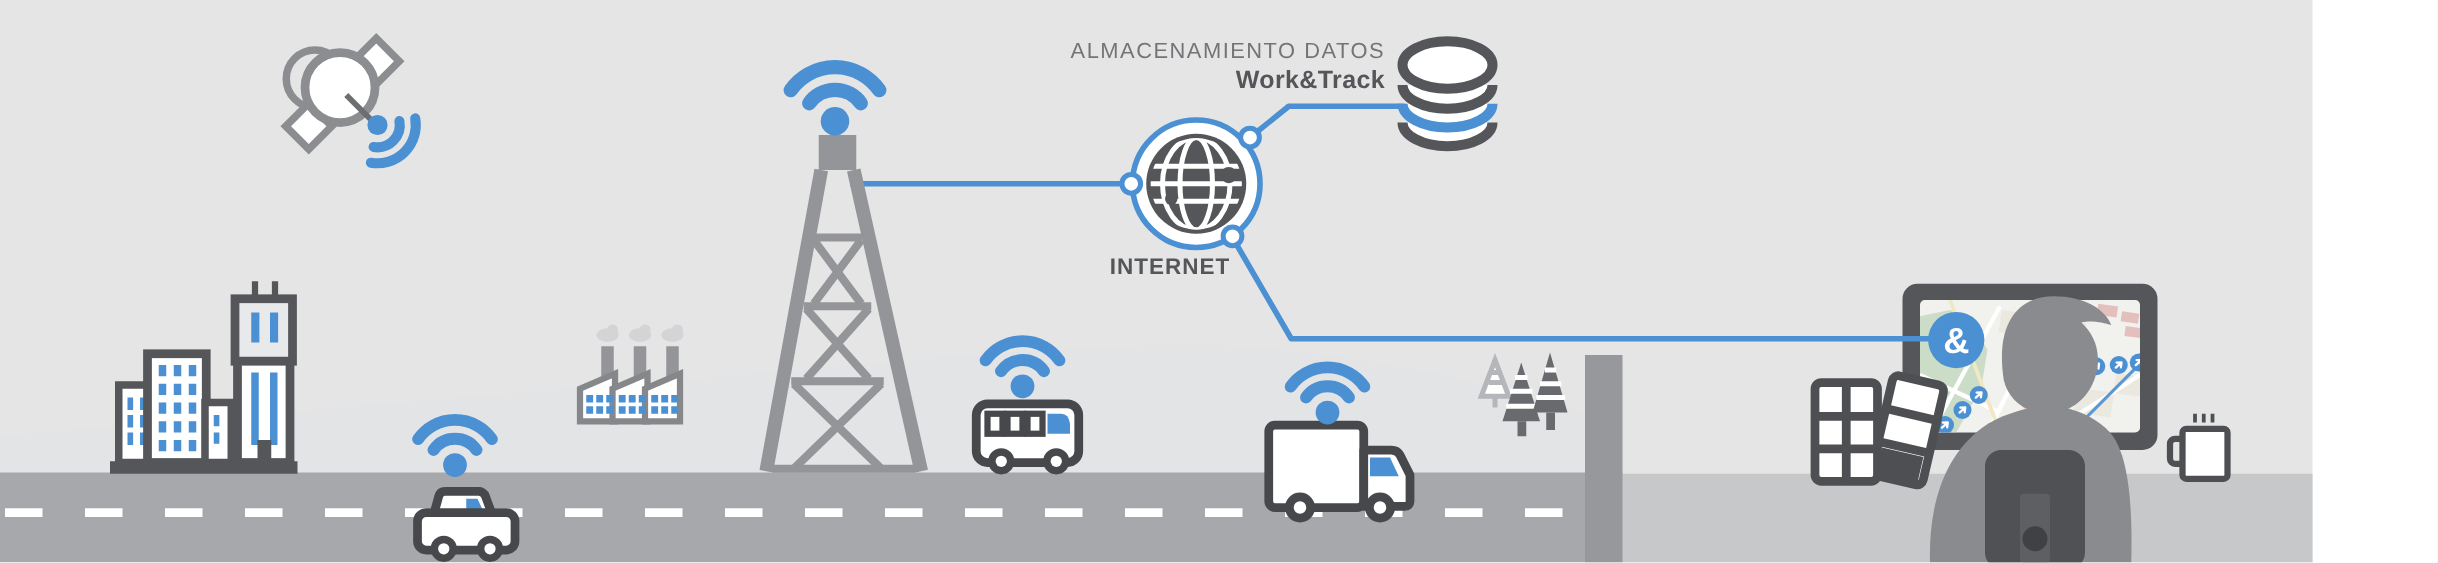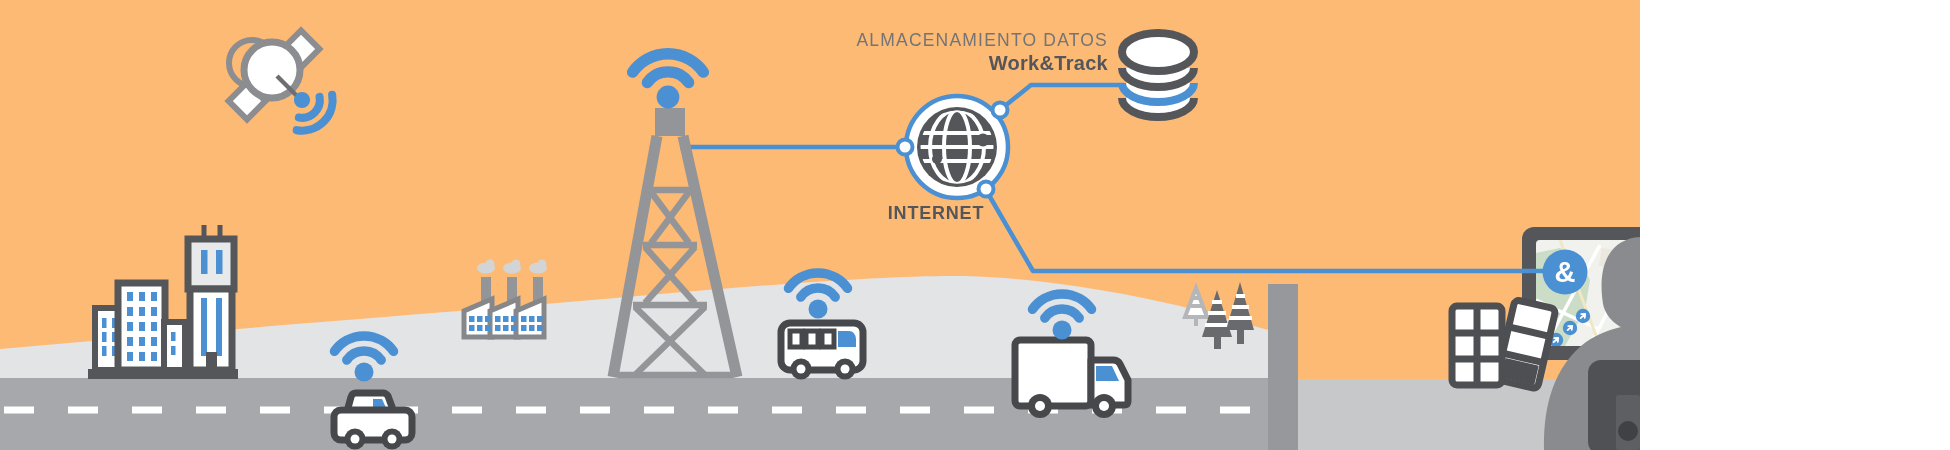--- a/index.html
+++ b/index.html
@@ -1,16 +1,16 @@
 <!DOCTYPE html>
 <html><head>
 <meta charset="utf-8">
 <style>
   html,body{margin:0;padding:0;background:#ffffff;}
-  .stage{position:relative;width:1640px;height:450px;overflow:hidden;background:#fdba74;}
+  .stage{position:relative;width:1850px;height:450px;overflow:hidden;background:#e5e5e5;}
   svg{display:block;}
   text{font-family:"Liberation Sans","DejaVu Sans",sans-serif;}
   .t-storage{font-size:17.5px;letter-spacing:1.2px;fill:#737477;}
   .t-brand{font-size:20px;font-weight:bold;fill:#55565a;letter-spacing:.3px;}
   .t-internet{font-size:18px;font-weight:bold;fill:#55565a;letter-spacing:.8px;}
   .t-badge{font-size:29px;font-weight:bold;fill:#ffffff;}
   .t-map{font-size:8px;fill:#99a0a6;}
 </style>
 </head>
 <body>

